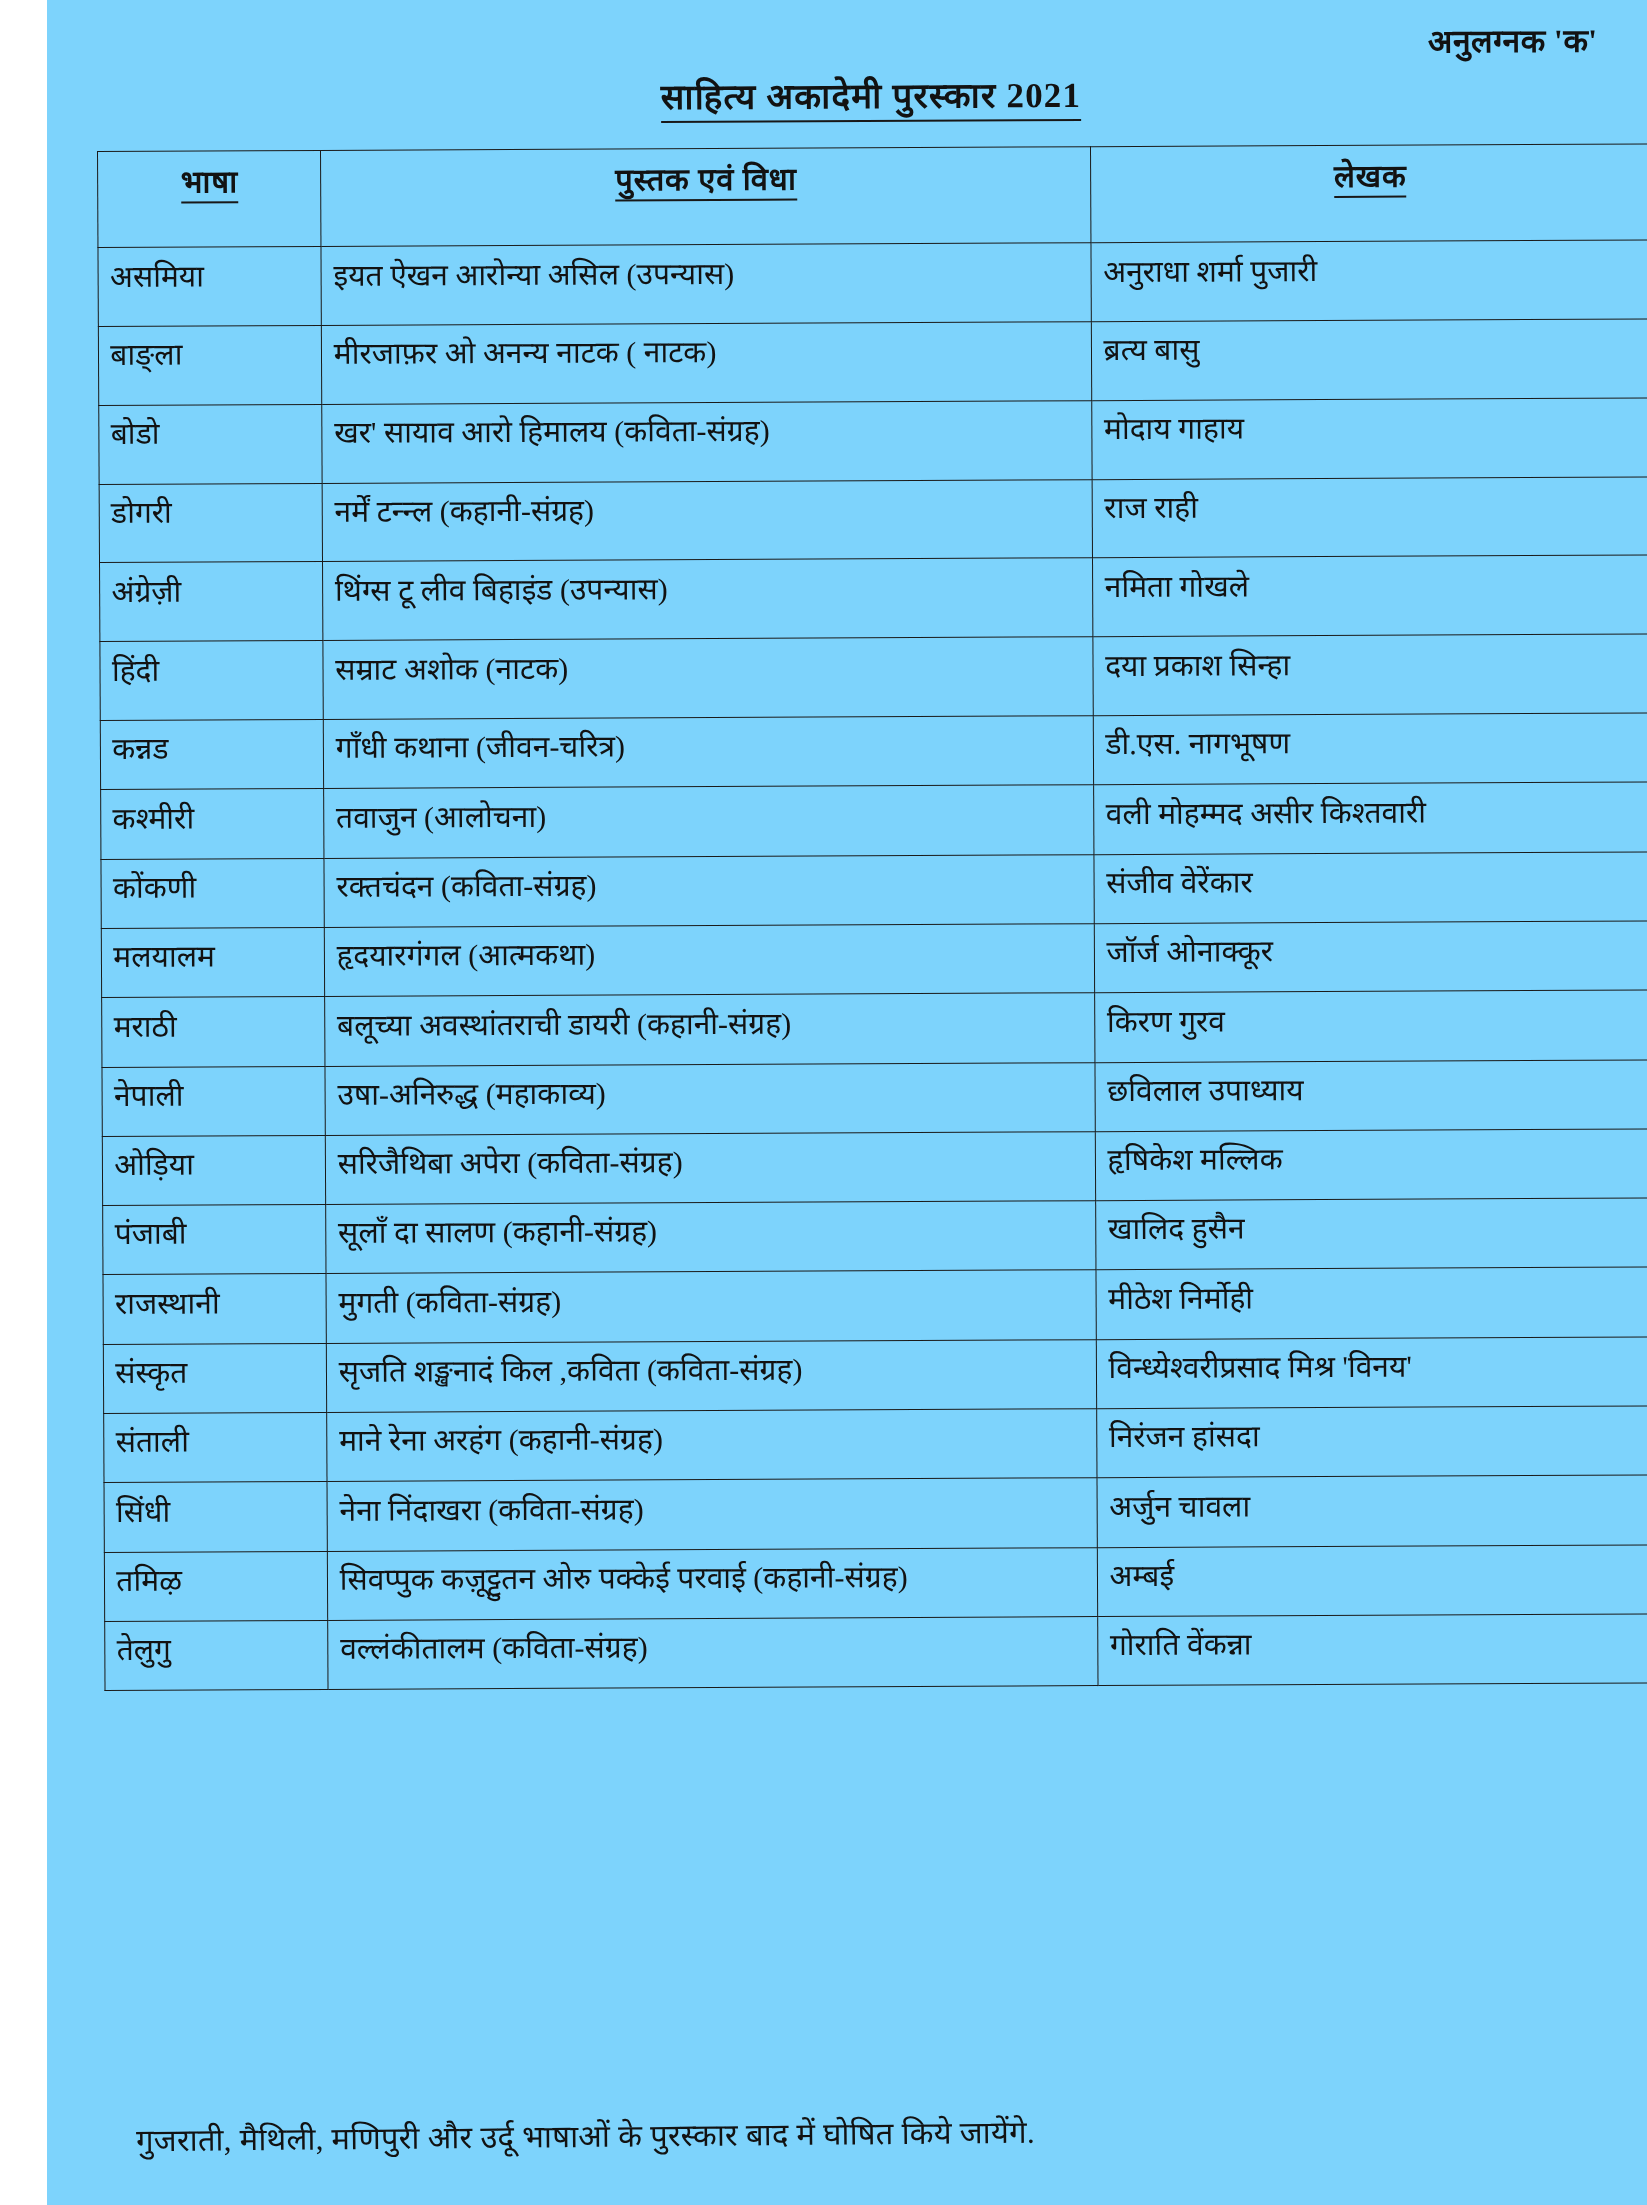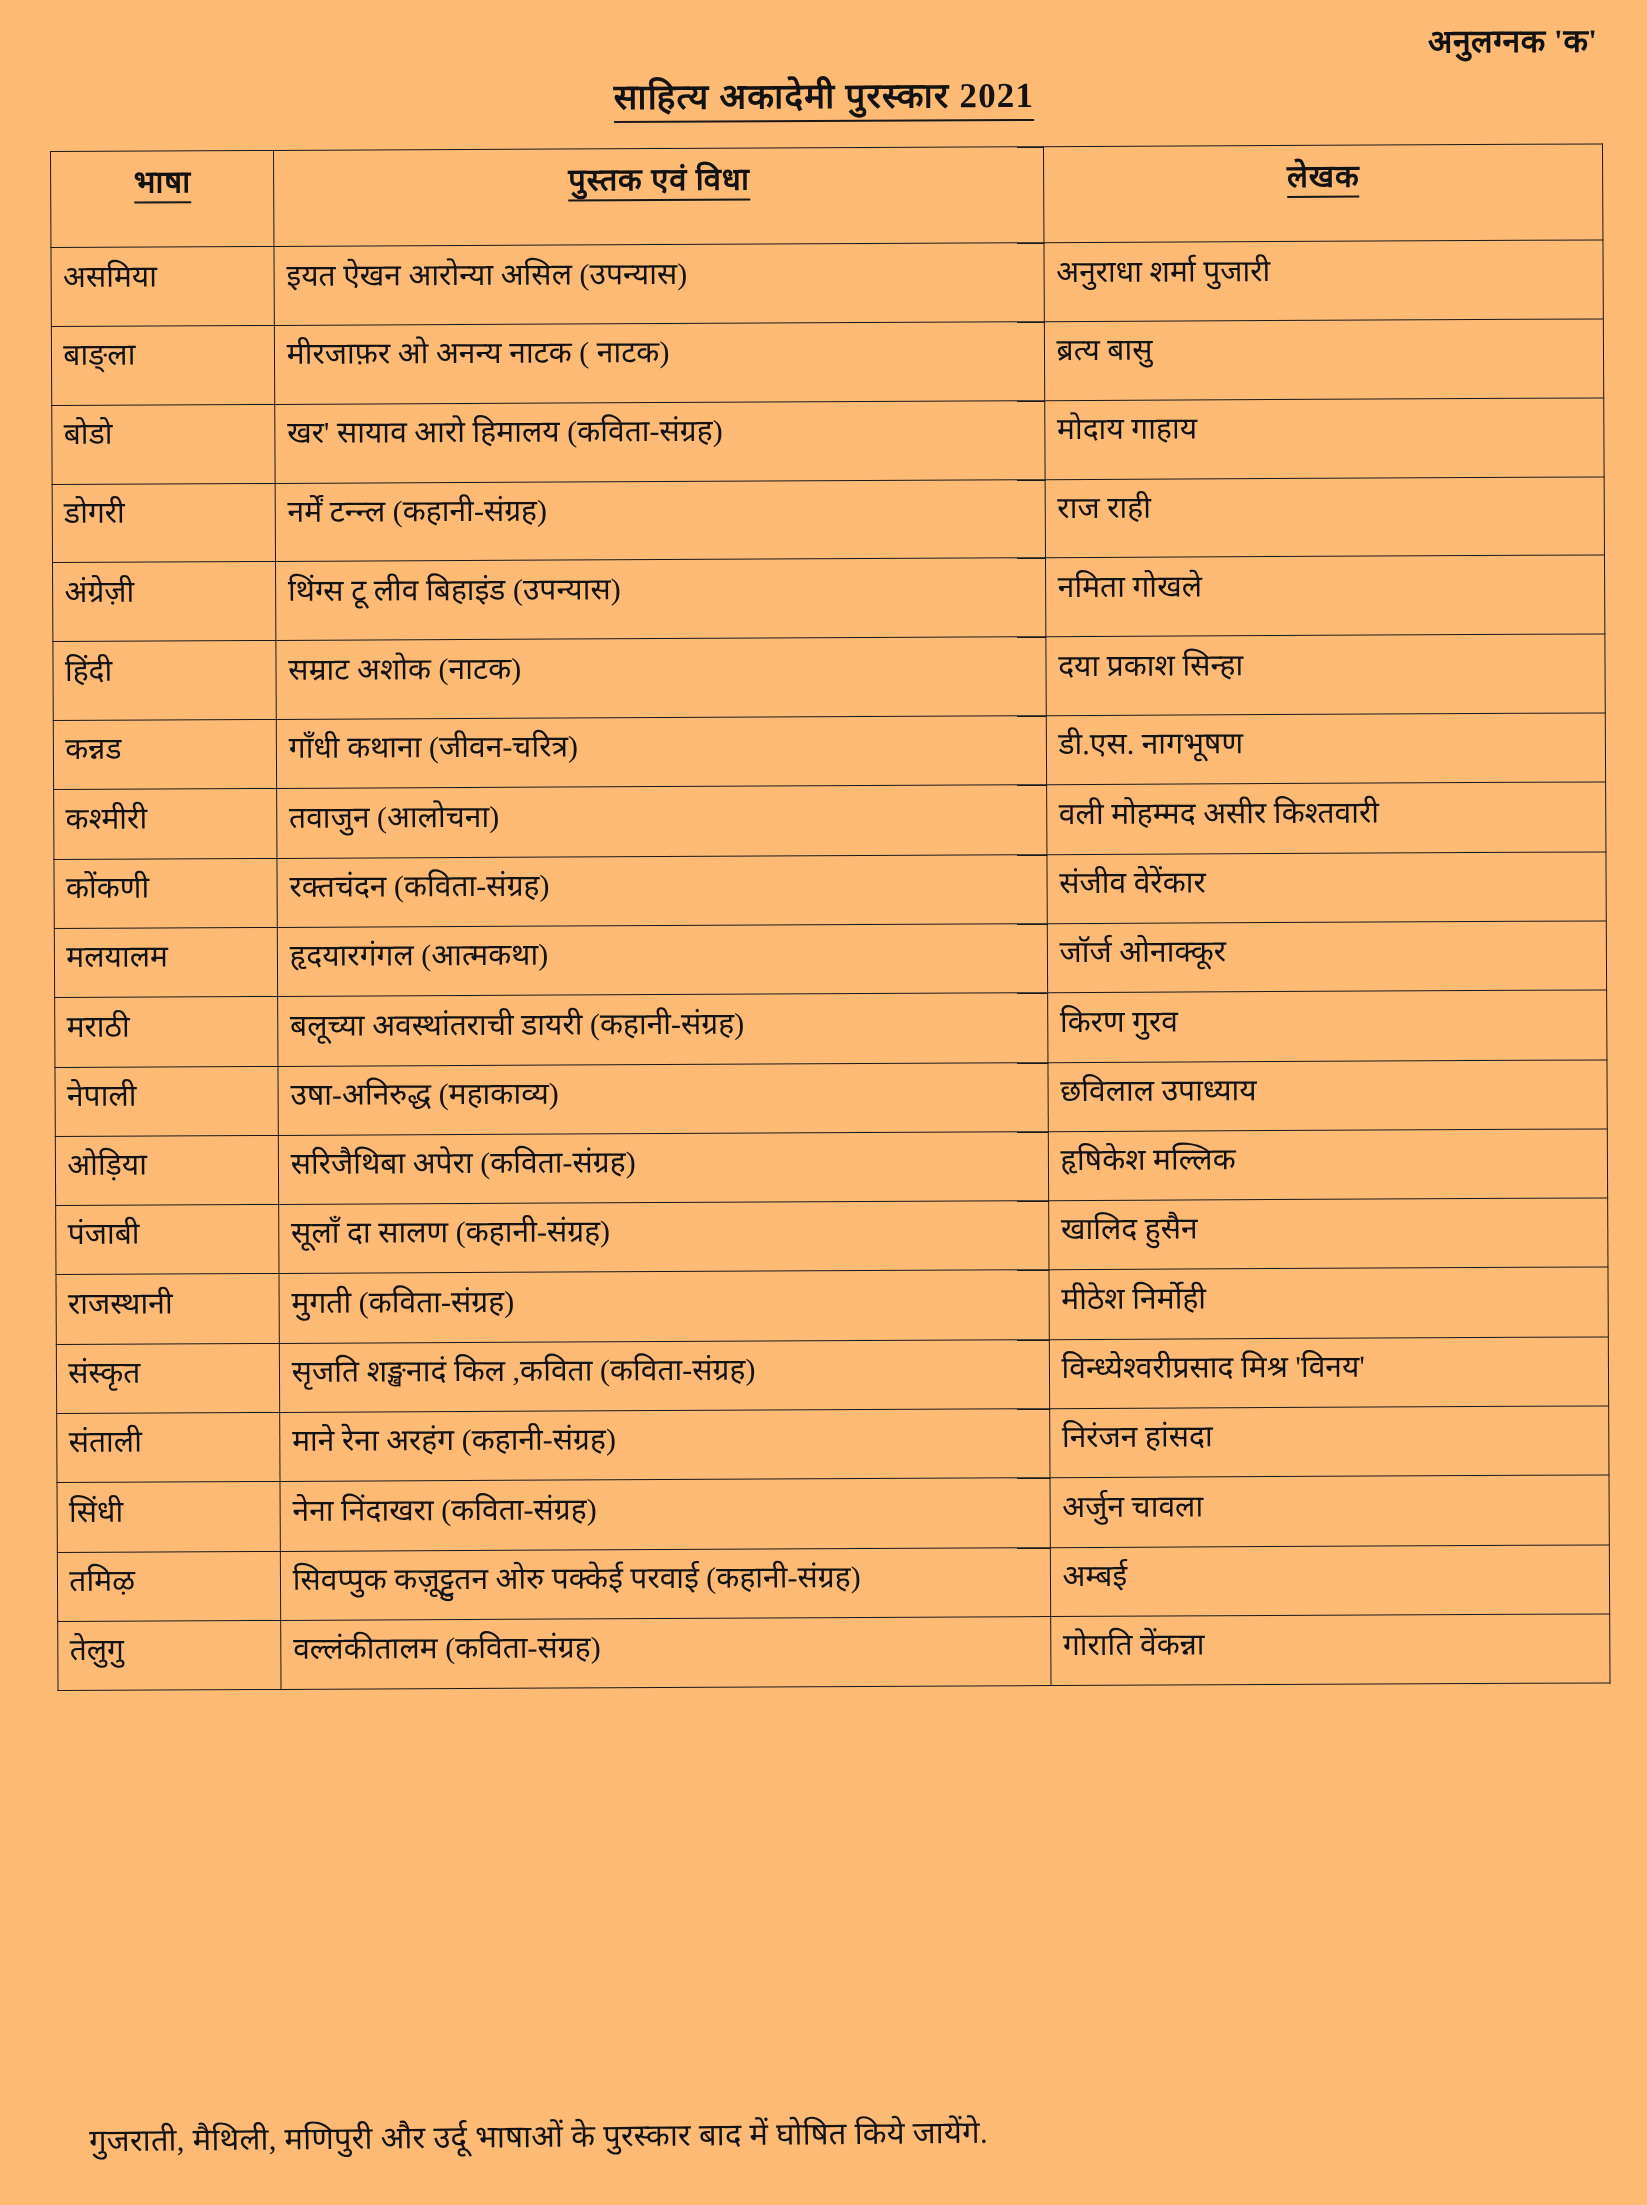--- a/index.html
+++ b/index.html
@@ -14,21 +14,22 @@
     position: relative;
     font-family: "Liberation Serif", "DejaVu Serif", serif;
     color: #121212;
     overflow: hidden;
   }
 
   
   .page {
     position: absolute;
     inset: 0;
-    background: #fdba74;
+    background: #7dd3fc;
+    margin-left: 47px;
   }
 
   
   .annexure {
     position: absolute;
     top: 17.7px;
     right: 50px;
     font-size: 32px;
     font-weight: 700;
     letter-spacing: 0.4px;

